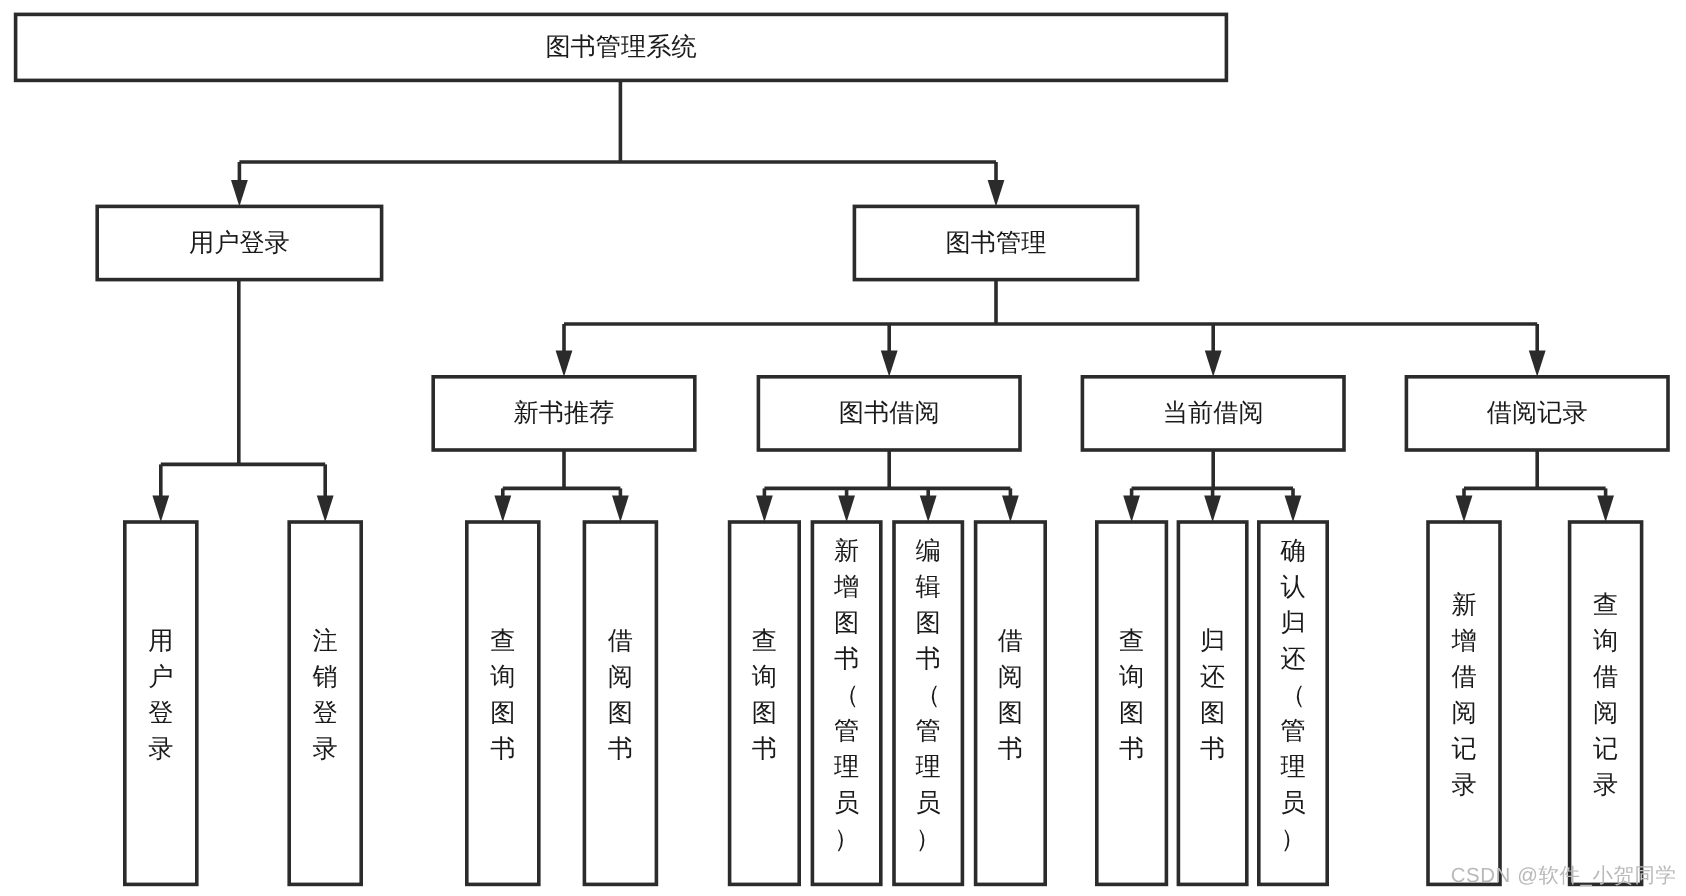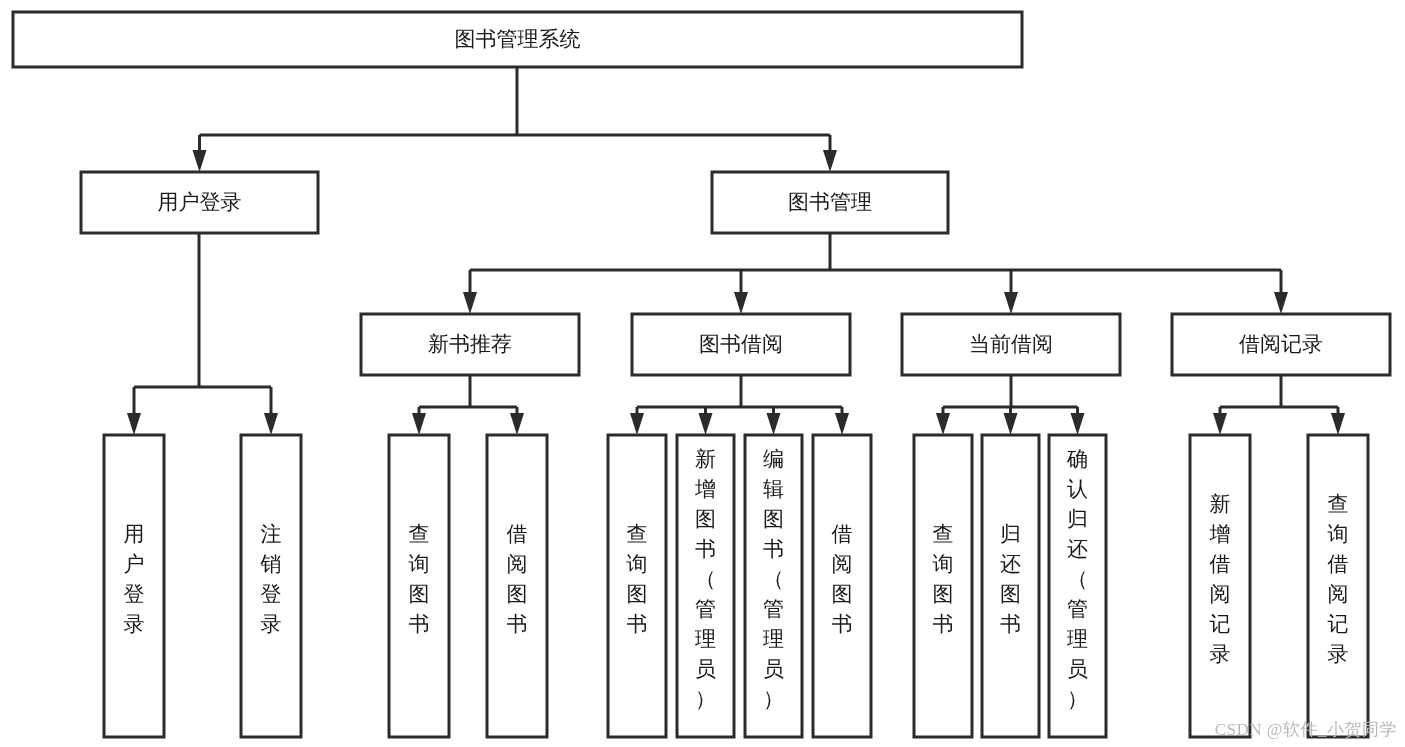--- a/index.html
+++ b/index.html
@@ -54,21 +54,21 @@
     font-family: "Liberation Sans", "DejaVu Sans", sans-serif;
     font-size: 21px;
     fill: #1a1a1a;
     text-anchor: middle;
     white-space: pre;
   }
   .watermark {
     position: absolute;
     right: 8px;
     bottom: 6px;
-    font-family: Liberation Serif, serif;
+    font-family: Liberation Sans, sans-serif;
     font-size: 17px;
     color: #b9b9b9;
     letter-spacing: 0.5px;
     user-select: none;
     pointer-events: none;
     white-space: nowrap;
   }
 </style>
 </head>
 <body>

